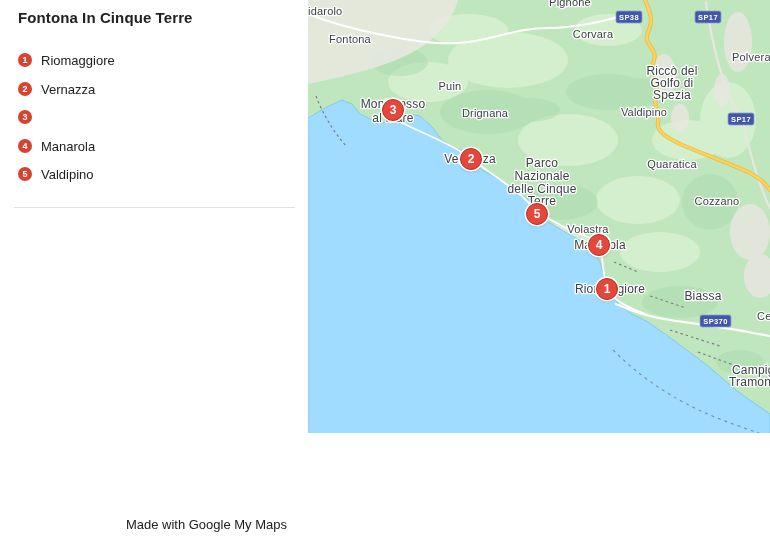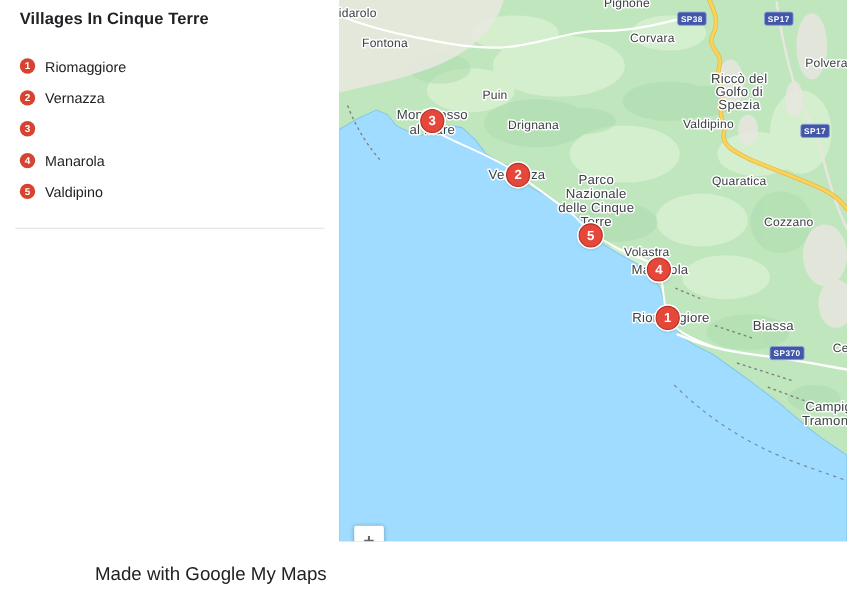--- a/index.html
+++ b/index.html
@@ -6,24 +6,24 @@
   body{width:770px;height:540px;overflow:hidden;font-family:"Liberation Sans",sans-serif;background:#fff;}
   .app{position:relative;width:770px;height:540px;display:flex;}
 
   
   .panel{position:relative;width:308px;height:540px;background:#fff;flex:none;z-index:2;}
   .panel-title{position:absolute;left:18px;top:9px;font-size:15px;font-weight:bold;color:#202124;letter-spacing:.1px;}
   .legend-item{position:absolute;left:18px;height:16px;display:flex;align-items:center;gap:9px;cursor:pointer;}
   .legend-icon{width:14px;height:14px;border-radius:50%;background:#d64330;color:#fff;font-size:9px;font-weight:bold;display:flex;align-items:center;justify-content:center;flex:none;}
   .legend-label{font-size:13px;color:#212121;white-space:nowrap;}
   .panel-divider{position:absolute;left:14px;right:13px;top:207px;height:1px;background:#e2e2e2;}
-  .panel-footer{position:absolute;right:11px;bottom:8px;font-size:17px;color:#202124;cursor:pointer;white-space:nowrap;}
+  .panel-footer{position:absolute;right:21px;bottom:8px;font-size:13px;color:#202124;cursor:pointer;white-space:nowrap;}
 
   
-  .map{position:relative;width:462px;height:492px;overflow:hidden;background:#c0e6bd;flex:none;}
+  .map{position:relative;width:462px;height:433px;overflow:hidden;background:#c0e6bd;flex:none;}
   .map svg{position:absolute;left:0;top:0;}
   .lbl{font-family:"Liberation Sans",sans-serif;font-size:11px;fill:#3c4145;stroke:#ffffff;stroke-width:2.6px;paint-order:stroke;stroke-linejoin:round;letter-spacing:.2px;}
   .lbl-lg{font-size:12px;}
   .badge-box{fill:#4257a7;stroke:#8d9fd8;stroke-width:.75;}
   .badge-txt{font-family:"Liberation Sans",sans-serif;font-size:7.5px;font-weight:bold;fill:#fff;letter-spacing:.4px;}
 
   .marker{position:absolute;width:22px;height:22px;margin:-11px 0 0 -11px;border-radius:50%;
     background:#e5473b;border:1px solid #b23024;box-shadow:0 0 0 1.5px #fff,0 1px 3px rgba(0,0,0,.35);
     color:#fff;font-size:12px;font-weight:bold;display:flex;align-items:center;justify-content:center;
     box-sizing:border-box;cursor:pointer;z-index:3;}
@@ -40,21 +40,21 @@
   .glogo span:nth-child(3){color:#FBBC05}.glogo span:nth-child(4){color:#4285F4}
   .glogo span:nth-child(5){color:#34A853}.glogo span:nth-child(6){color:#EA4335}
   .glogo span:nth-child(7){color:#fff;margin-left:4px;}
 </style>
 </head>
 <body>
 
 <div class="app">
 
   <div class="panel">
-    <div class="panel-title">Villages In Cinque Terre</div>
+    <div class="panel-title">Fontona In Cinque Terre</div>
 
     <div class="legend-item" style="top:52px">
       <span class="legend-icon">1</span>
       <span class="legend-label">Riomaggiore</span>
     </div>
     <div class="legend-item" style="top:81px">
       <span class="legend-icon">2</span>
       <span class="legend-label">Vernazza</span>
     </div>
     <div class="legend-item" style="top:109px">

